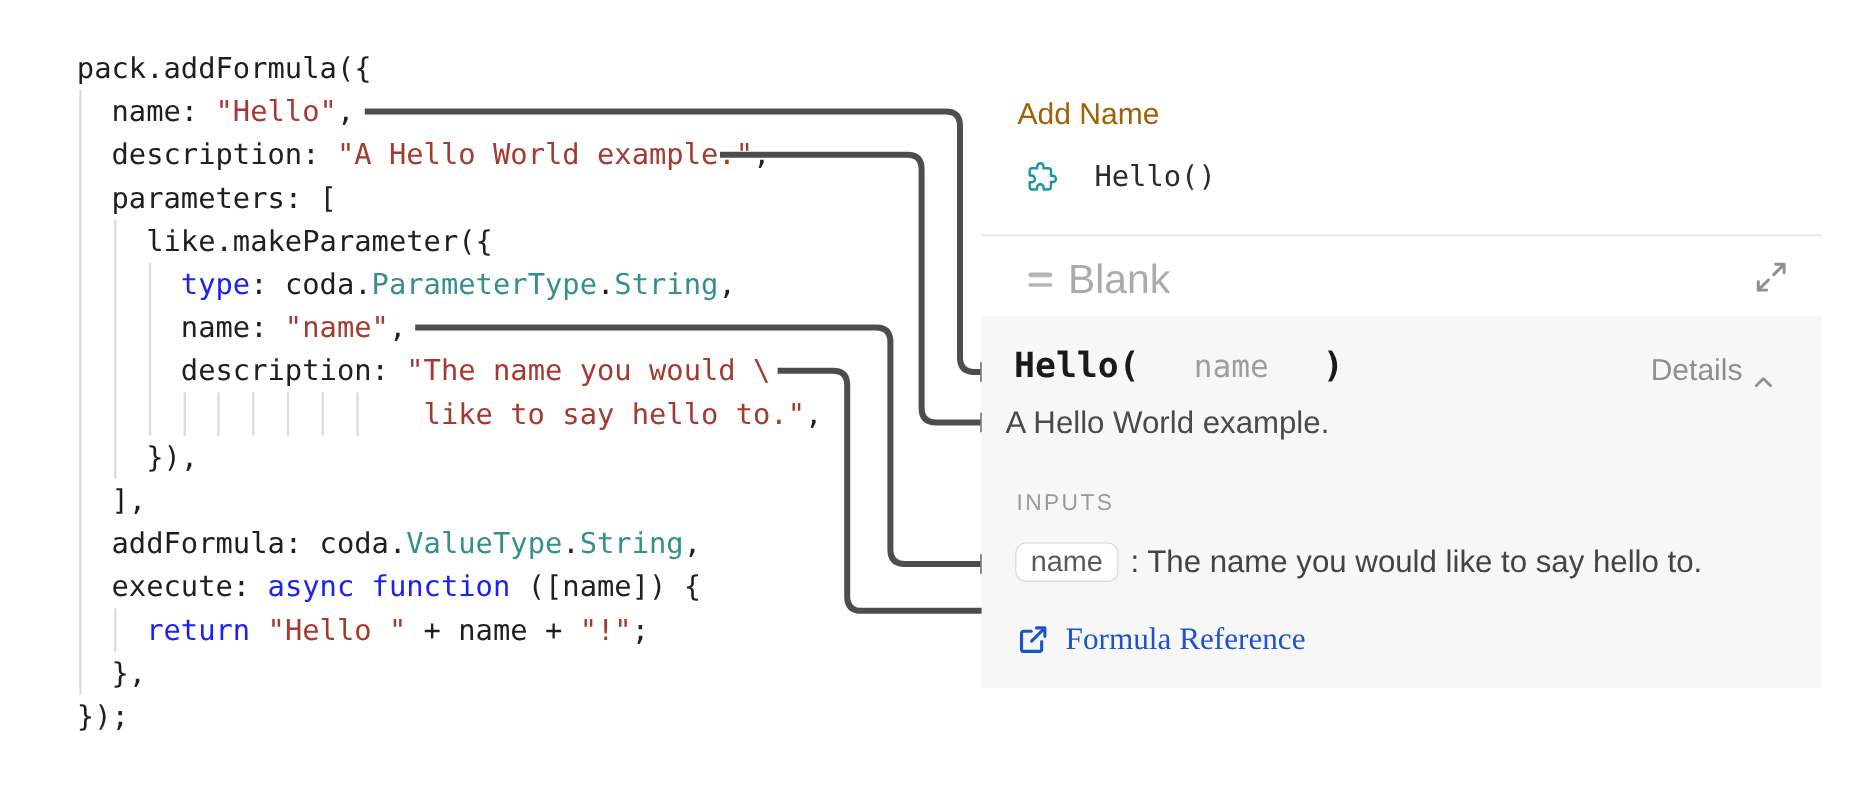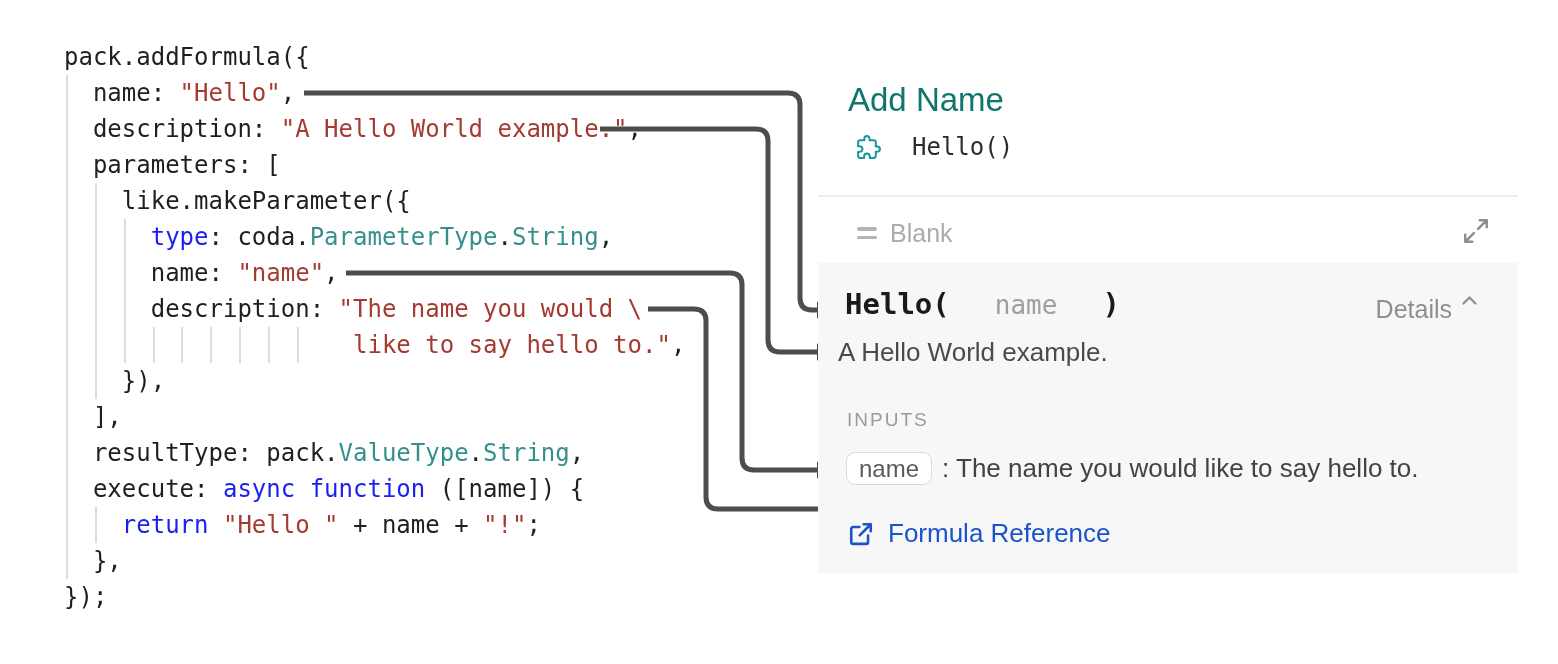--- a/index.html
+++ b/index.html
@@ -21,65 +21,65 @@
   .tok-s{color:var(--code-string);}
   .tok-kw{color:var(--code-keyword);}
   .tok-ty{color:var(--code-type);}
   .indent-guide{position:absolute;width:2px;background:#dcdcdc;}
   
   .connectors{position:absolute;left:0;top:0;pointer-events:none;}
   .connectors path{fill:none;stroke:var(--arrow-gray);stroke-width:5;}
   .connectors polygon{fill:var(--arrow-gray);}
   
   .right-pane{position:absolute;left:818px;top:0;width:700px;height:664px;}
-  .add-name{position:absolute;left:30px;top:81px;font-size:33px;color:#0f766e;}
+  .add-name{position:absolute;left:30px;top:81px;font-size:25px;color:#a16207;}
   .formula-row{position:absolute;left:37px;top:133px;height:28px;display:flex;align-items:center;gap:10px;}
   .formula-row .label{font-family:"DejaVu Sans Mono","Liberation Mono",monospace;font-size:24px;color:#2b2b2b;margin-left:20px;}
   .divider{position:absolute;left:0;top:195px;width:700px;height:2px;background:#ececec;}
   .blank-row{position:absolute;left:39px;top:218px;height:30px;display:flex;align-items:center;gap:13px;}
   .eq-icon{display:flex;flex-direction:column;gap:5px;}
   .eq-icon i{display:block;width:20px;height:3.5px;border-radius:2px;background:#b4b4b4;}
-  .blank-row .label{font-size:25px;color:#ababab;}
+  .blank-row .label{font-size:34px;color:#ababab;}
   .expand-btn{position:absolute;left:644px;top:217px;width:28px;height:28px;cursor:pointer;}
   .detail-panel{position:absolute;left:0;top:263px;width:700px;height:310px;background:var(--panel-bg);}
   .signature{position:absolute;left:27px;top:24px;display:flex;align-items:baseline;
              font-family:"DejaVu Sans Mono","Liberation Mono",monospace;gap:40px;}
   .sig-open,.sig-close{font-size:29px;font-weight:bold;color:#1a1a1a;}
   .sig-param{font-size:26px;color:#9e9e9e;margin:0 5px;}
-  .details-toggle{position:absolute;right:40px;top:32px;display:flex;align-items:flex-start;gap:9px;cursor:pointer;}
+  .details-toggle{position:absolute;right:40px;top:32px;display:flex;align-items:flex-end;gap:9px;cursor:pointer;}
   .details-toggle .label{font-size:25px;color:#8f8f8f;}
   .fn-desc{position:absolute;left:20px;top:74px;font-size:26px;color:#4a4a4a;}
   .inputs-label{position:absolute;left:29px;top:146px;font-size:19px;letter-spacing:2px;color:#9b9b9b;font-weight:500;}
   .input-row{position:absolute;left:28px;top:189px;display:flex;align-items:center;}
   .name-chip{height:33px;padding:0 12px;display:flex;align-items:center;background:#ffffff;
              border:1.5px solid #dadada;border-radius:9px;font-size:24px;color:#5a5a5a;}
   .input-text{margin-left:10px;font-size:26px;color:#434343;}
   .link-row{position:absolute;left:30px;top:255px;display:flex;align-items:center;gap:14px;cursor:pointer;}
-  .link-row .label{font-size:26px;color:var(--link-blue);}
+  .link-row .label{font-size:26px;color:var(--link-blue);font-family:Liberation Serif, serif;}
   svg.stroke-icon{fill:none;stroke-linecap:round;stroke-linejoin:round;}
 </style>
 </head>
 <body>
 
 <div class="stage">
 
   <div class="code-pane">
     <div class="code-block">
         <div class="code-line"><span class="tok-p">pack.addFormula({</span></div>
         <div class="code-line"><span class="tok-p">  name: </span><span class="tok-s">"Hello"</span><span class="tok-p">,</span></div>
         <div class="code-line"><span class="tok-p">  description: </span><span class="tok-s">"A Hello World example."</span><span class="tok-p">,</span></div>
         <div class="code-line"><span class="tok-p">  parameters: [</span></div>
         <div class="code-line"><span class="tok-p">    like.makeParameter({</span></div>
         <div class="code-line"><span class="tok-p">      </span><span class="tok-kw">type</span><span class="tok-p">: coda.</span><span class="tok-ty">ParameterType</span><span class="tok-p">.</span><span class="tok-ty">String</span><span class="tok-p">,</span></div>
         <div class="code-line"><span class="tok-p">      name: </span><span class="tok-s">"name"</span><span class="tok-p">,</span></div>
         <div class="code-line"><span class="tok-p">      description: </span><span class="tok-s">"The name you would \</span></div>
         <div class="code-line"><span class="tok-p">                    </span><span class="tok-s">like to say hello to."</span><span class="tok-p">,</span></div>
         <div class="code-line"><span class="tok-p">    }),</span></div>
         <div class="code-line"><span class="tok-p">  ],</span></div>
-        <div class="code-line"><span class="tok-p">  resultType: pack.</span><span class="tok-ty">ValueType</span><span class="tok-p">.</span><span class="tok-ty">String</span><span class="tok-p">,</span></div>
+        <div class="code-line"><span class="tok-p">  addFormula: coda.</span><span class="tok-ty">ValueType</span><span class="tok-p">.</span><span class="tok-ty">String</span><span class="tok-p">,</span></div>
         <div class="code-line"><span class="tok-p">  execute: </span><span class="tok-kw">async function</span><span class="tok-p"> ([name]) {</span></div>
         <div class="code-line"><span class="tok-p">    </span><span class="tok-kw">return</span><span class="tok-p"> </span><span class="tok-s">"Hello "</span><span class="tok-p"> + name + </span><span class="tok-s">"!"</span><span class="tok-p">;</span></div>
         <div class="code-line"><span class="tok-p">  },</span></div>
         <div class="code-line"><span class="tok-p">});</span></div>
       </div>
   <div class="indent-guide" style="left: 66px; top: 75px; height: 504px;"></div>
       <div class="indent-guide" style="left: 95px; top: 183px; height: 216px;"></div>
       <div class="indent-guide" style="left: 95px; top: 507px; height: 36px;"></div>
       <div class="indent-guide" style="left: 124px; top: 219px; height: 144px;"></div>
       <div class="indent-guide" style="left: 153px; top: 327px; height: 36px;"></div>

